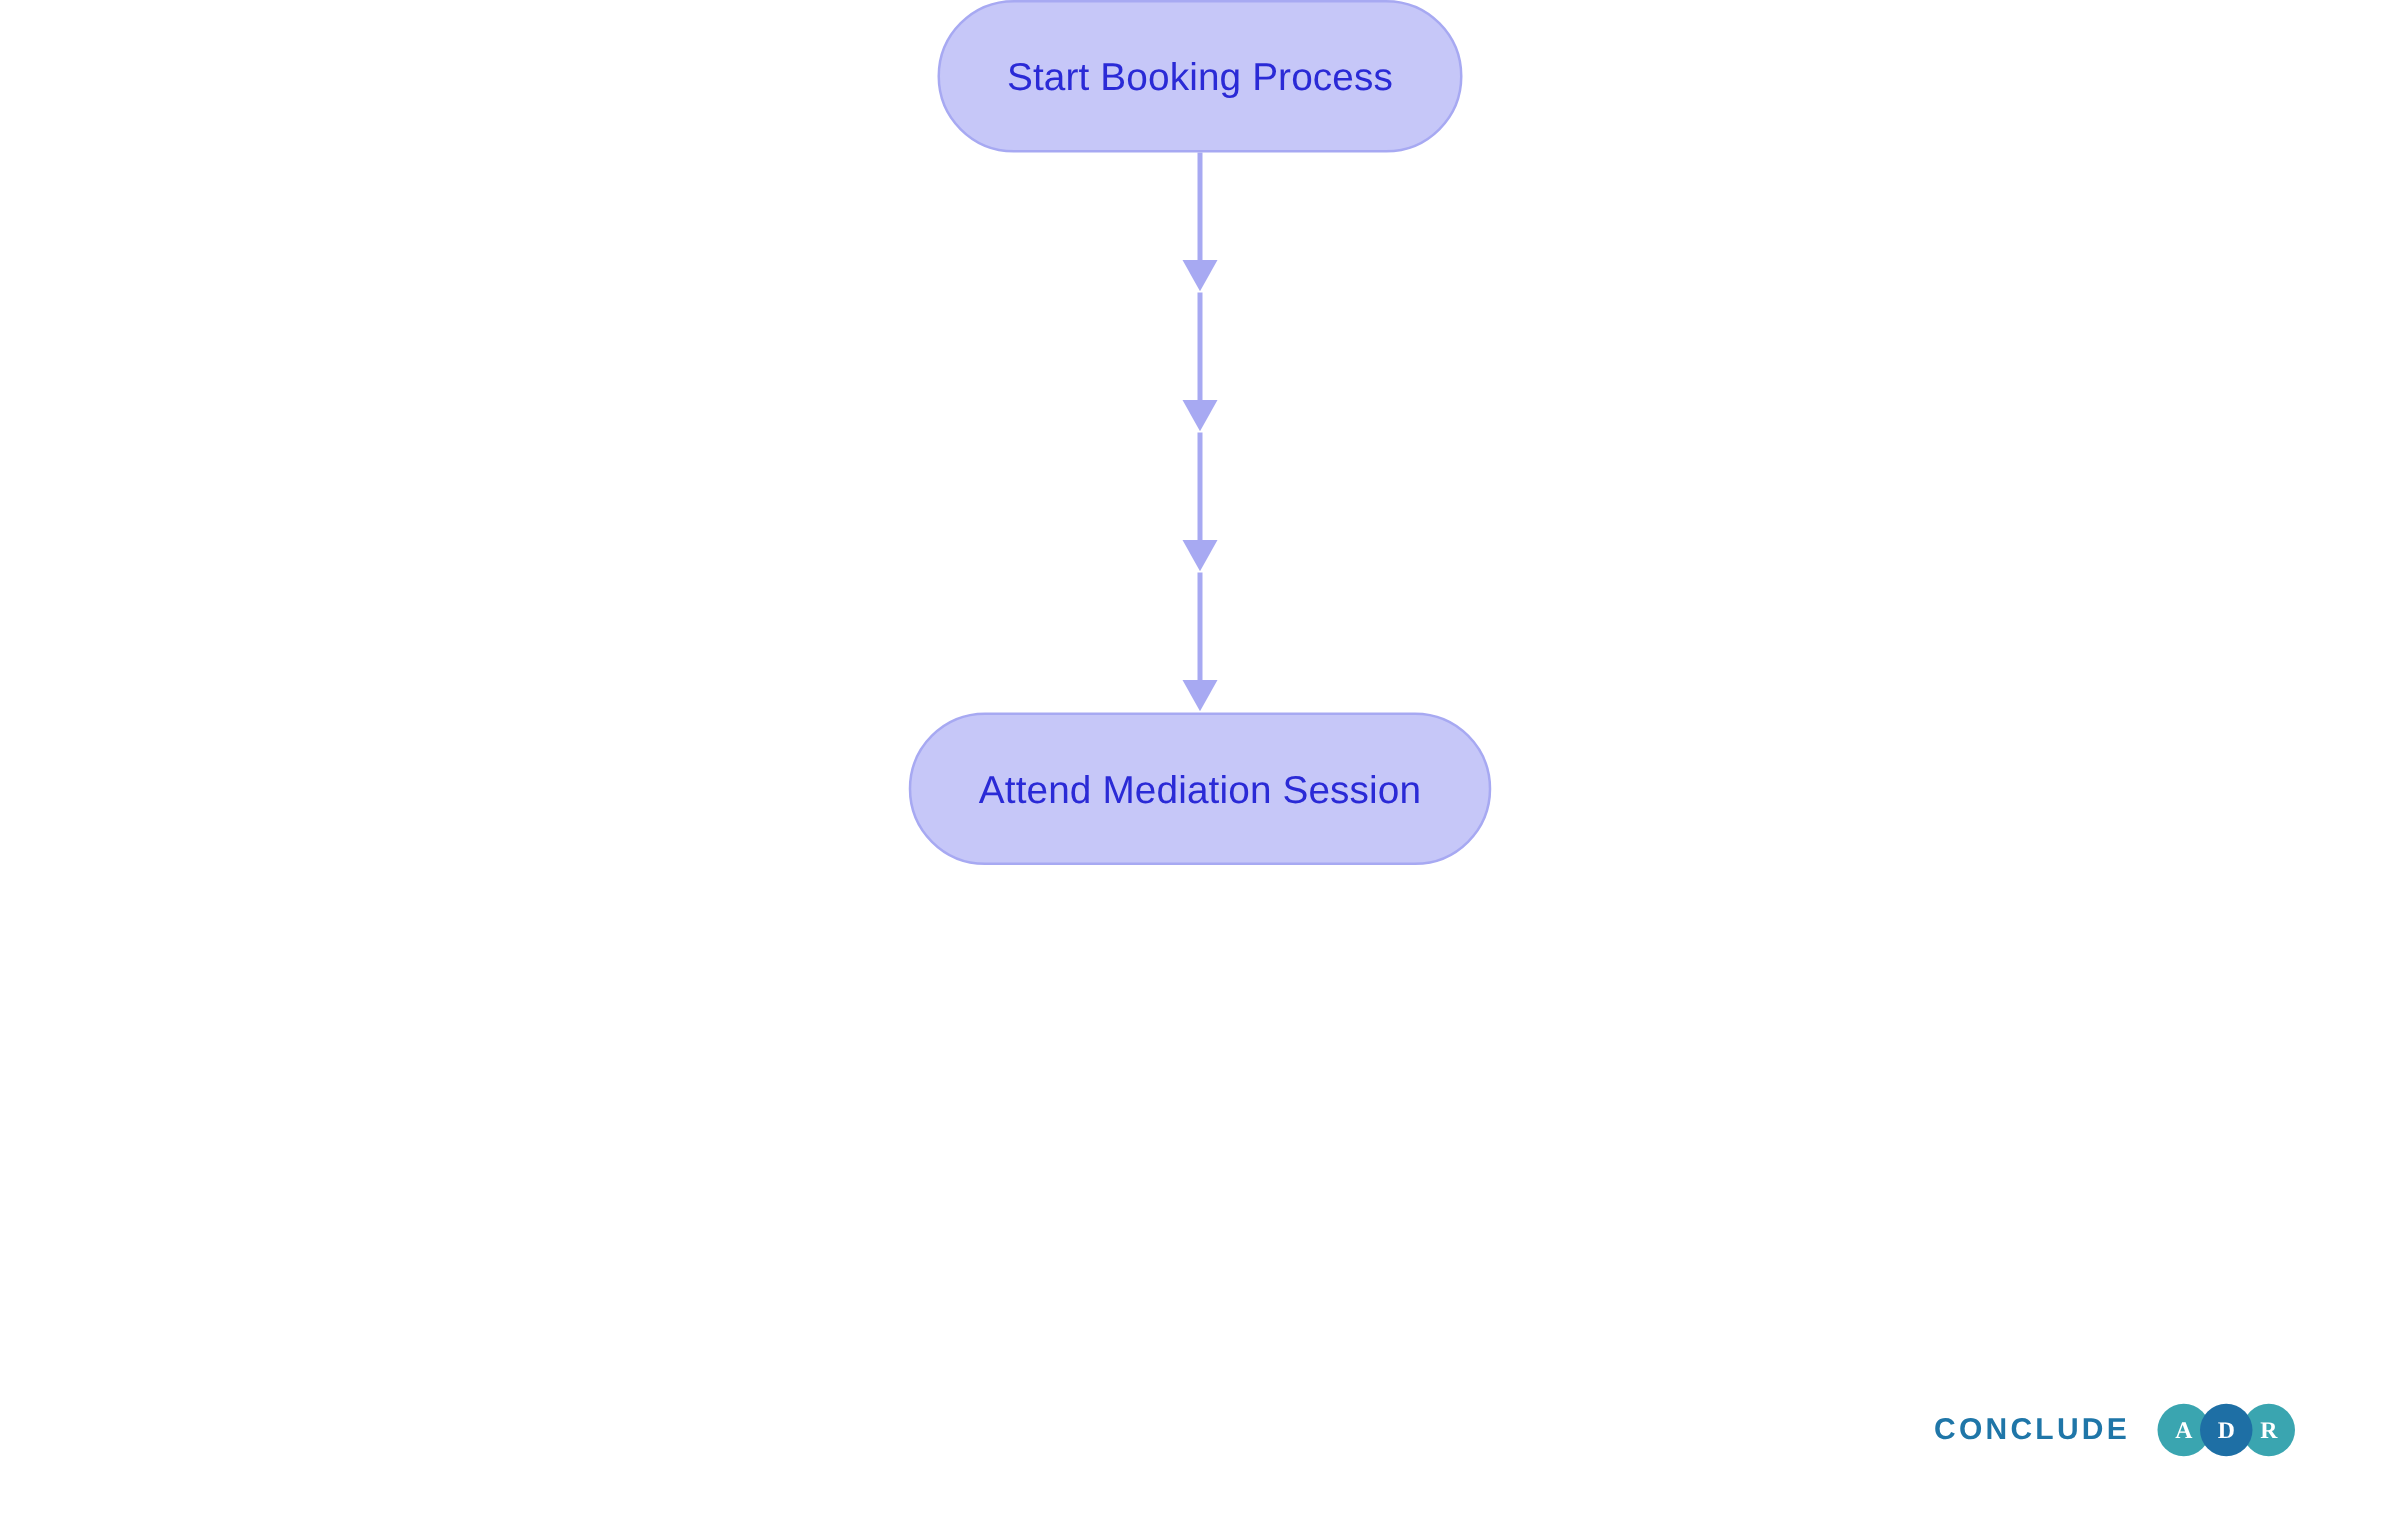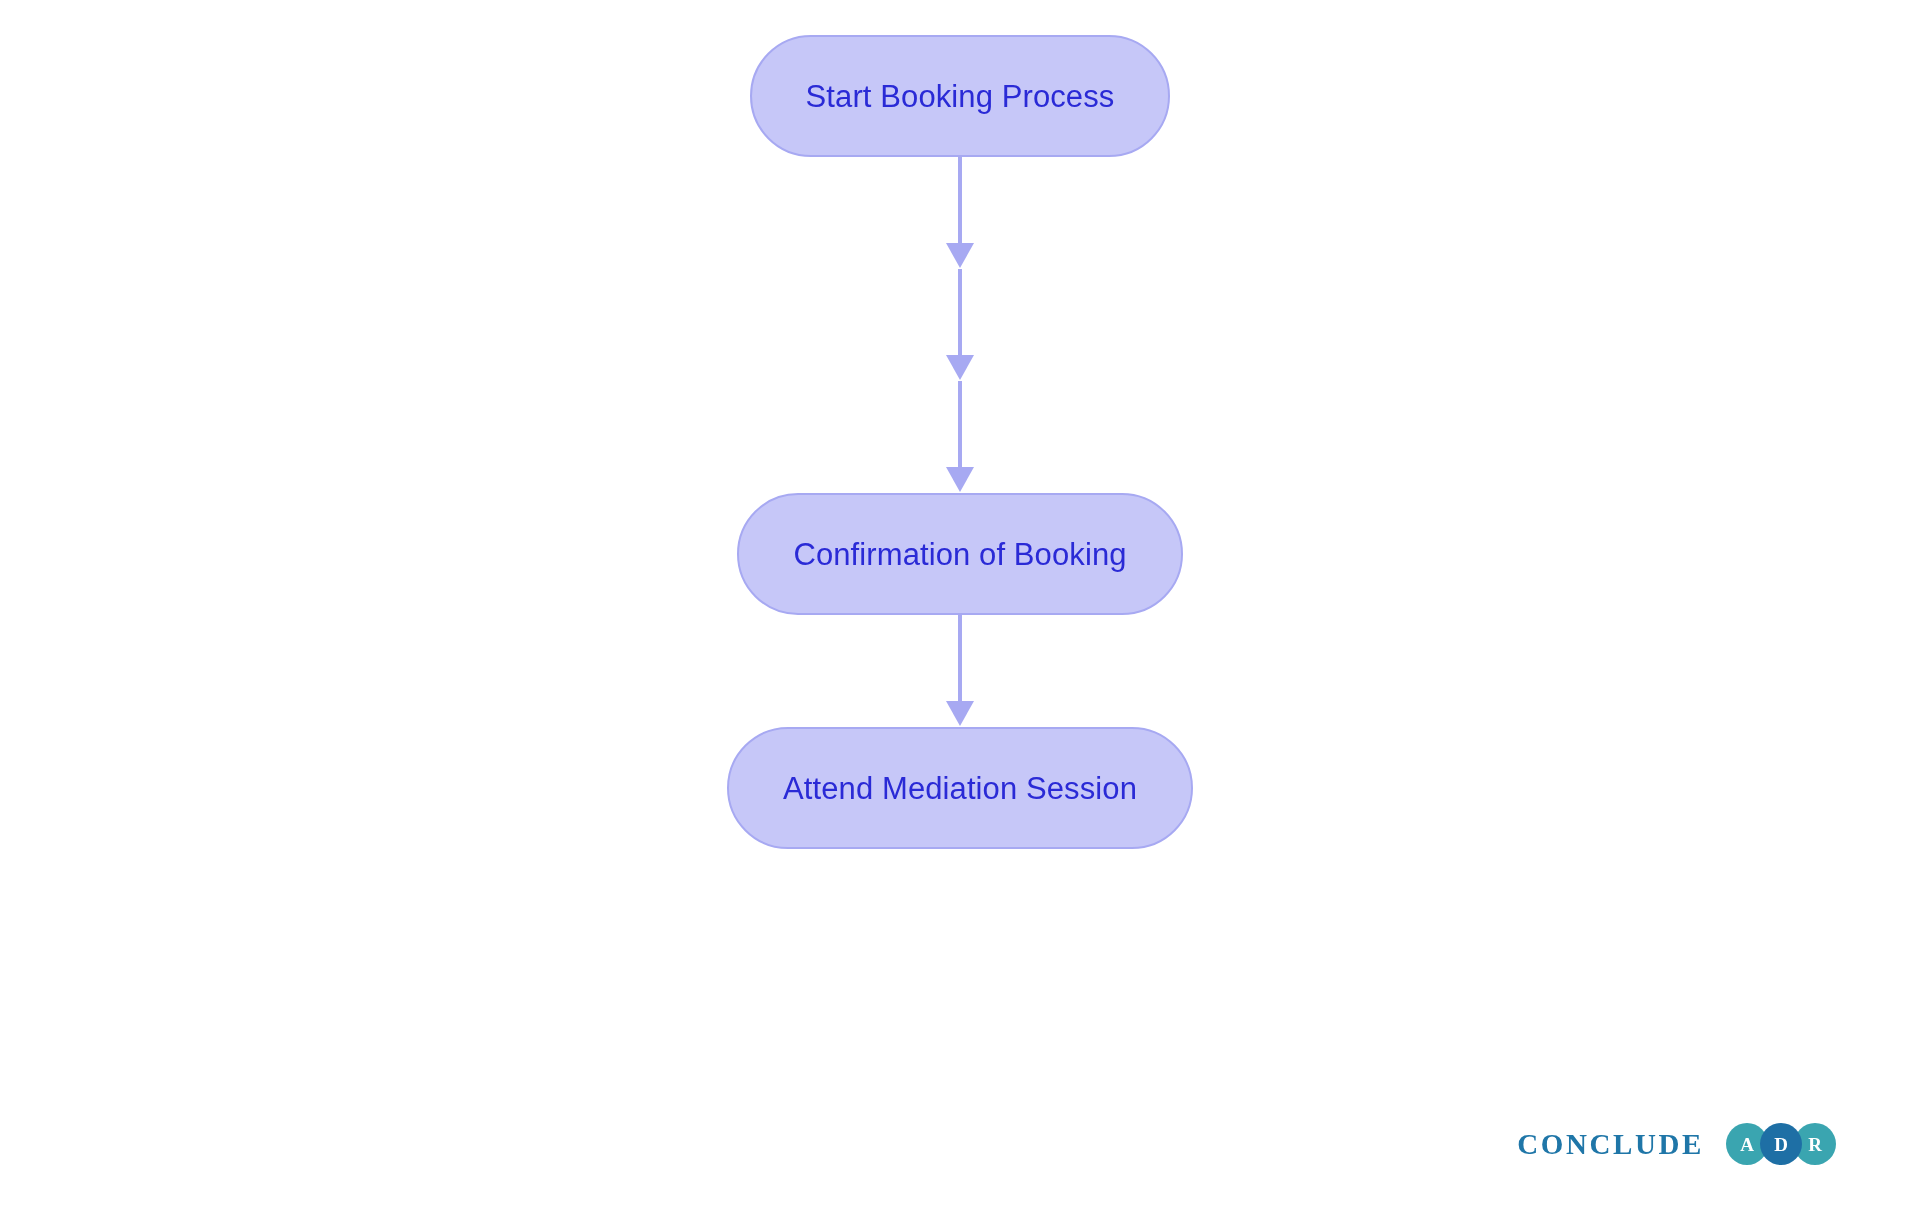--- a/index.html
+++ b/index.html
@@ -27,21 +27,20 @@
 
   
   .flow-column {
     position: absolute;
     left: 0;
     top: 0;
     width: 1920px;
     display: flex;
     flex-direction: column;
     align-items: center;
-    margin-top: 35px;
   }
 
   
   .node {
     box-sizing: border-box;
     background: #c6c7f8;
     border: 2px solid #a7a9f2;
     border-radius: 999px;
     height: 122px;
     display: flex;
@@ -93,22 +92,22 @@
   .brand-logo {
     position: absolute;
     right: 84px;
     bottom: 50px;
     display: flex;
     align-items: center;
     gap: 22px;
   }
   .brand-wordmark {
     color: #1f76a8;
-    font-family: Liberation Serif, serif;
-    font-size: 29px;
+    font-family: Liberation Sans, sans-serif;
+    font-size: 24px;
     font-weight: 700;
     letter-spacing: 2.6px;
     line-height: 1;
     white-space: nowrap;
   }
   .brand-circles {
     display: flex;
     align-items: center;
   }
   .brand-circle {
@@ -149,23 +148,20 @@
       <span class="connector-line"></span>
       <span class="connector-arrow"></span>
     </div>
 
 
     <div class="connector">
       <span class="connector-line"></span>
       <span class="connector-arrow"></span>
     </div>
 
-    <div class="node">
-      <span class="node-label">Confirmation of Booking</span>
-    </div>
 
     <div class="connector">
       <span class="connector-line"></span>
       <span class="connector-arrow"></span>
     </div>
 
     <div class="node">
       <span class="node-label">Attend Mediation Session</span>
     </div>
 

